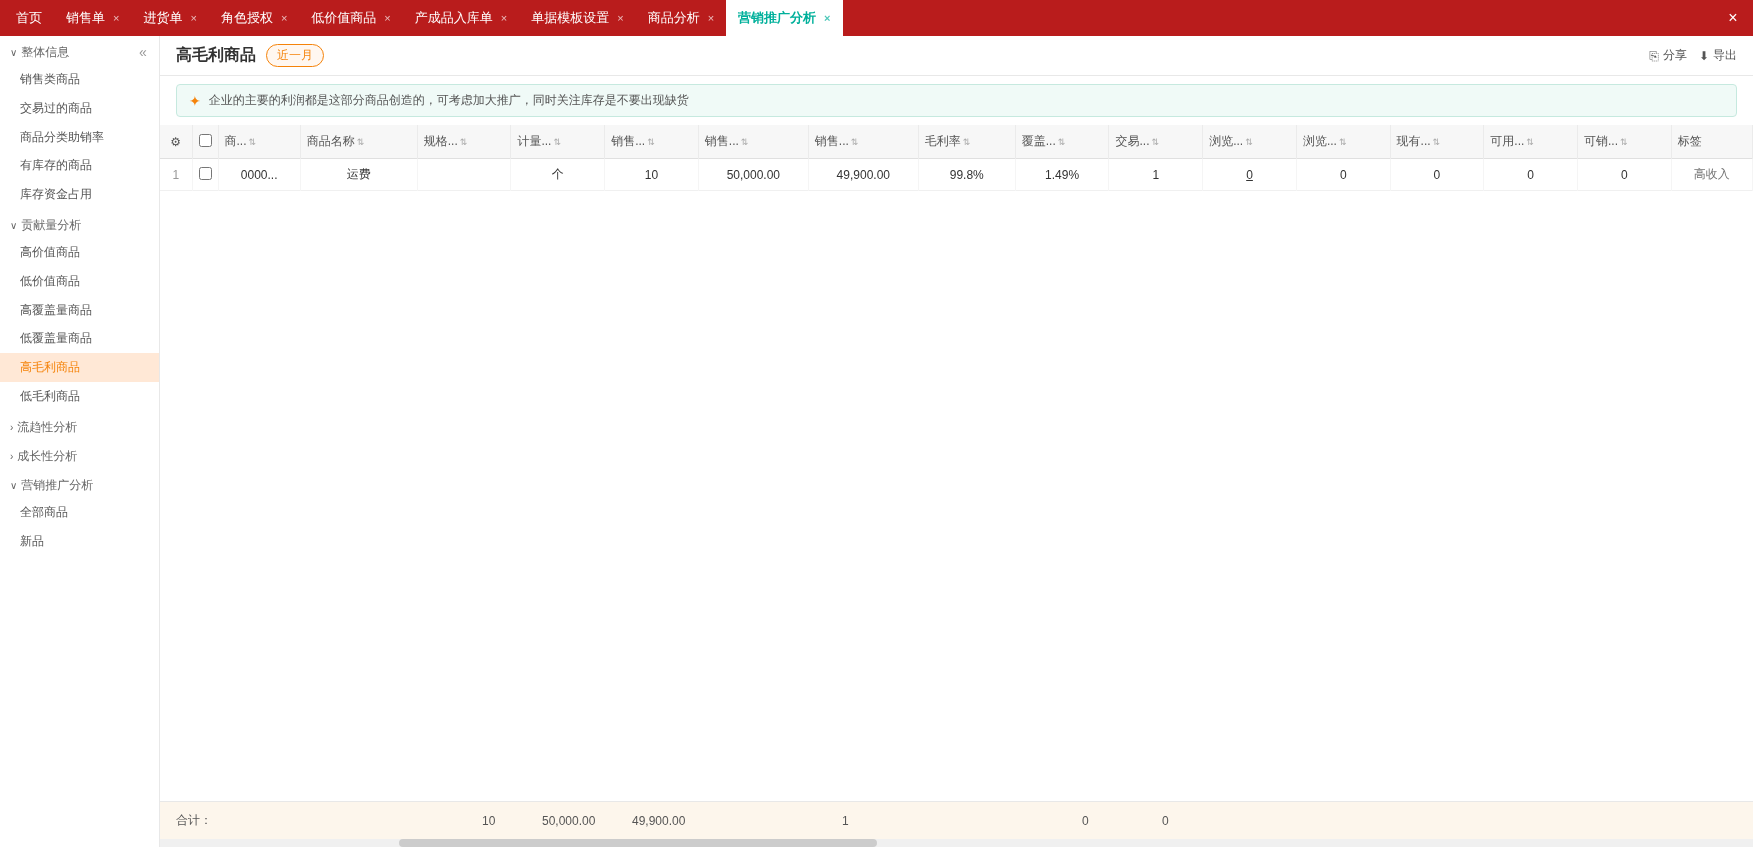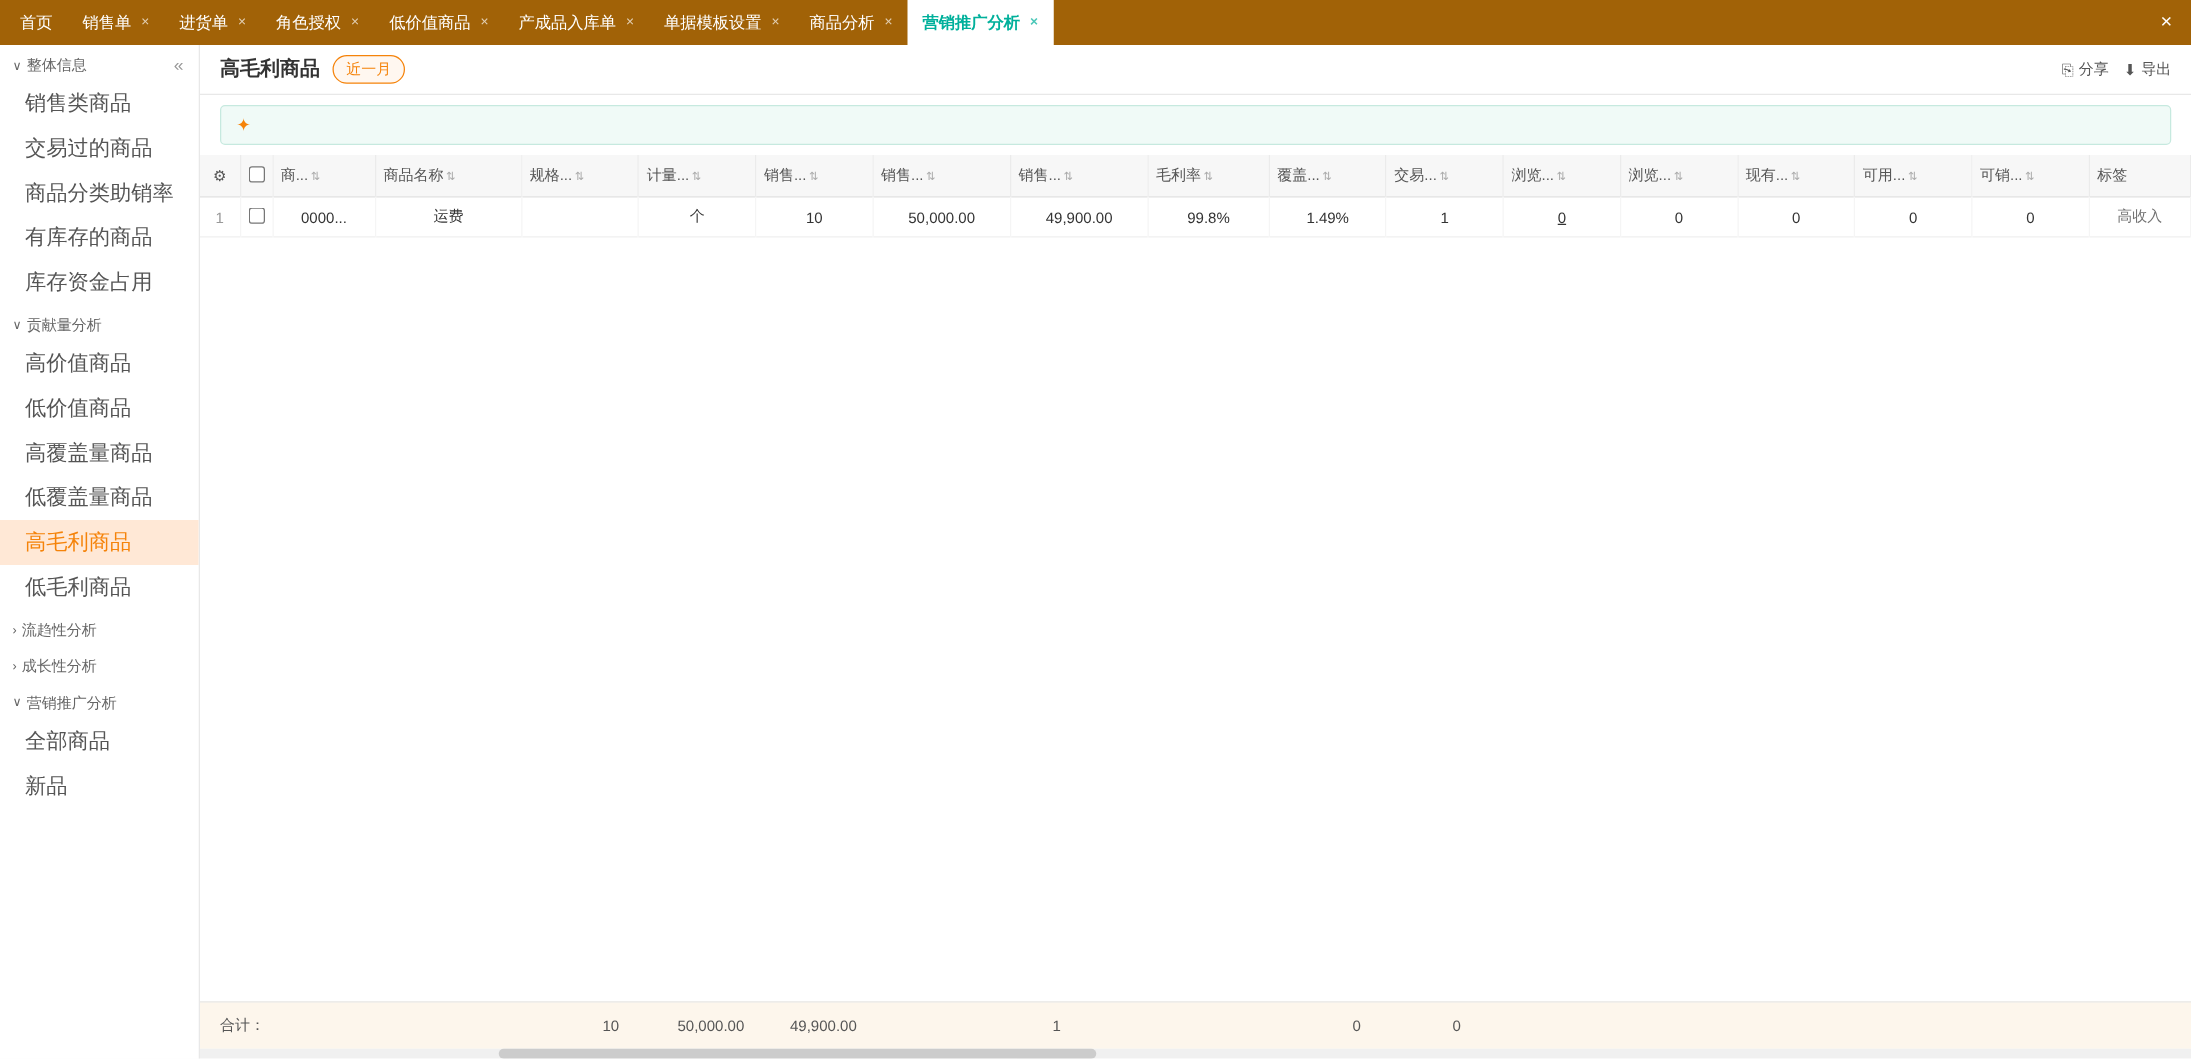--- a/index.html
+++ b/index.html
@@ -1,20 +1,20 @@
 <!DOCTYPE html>
 <html><head>
   <meta charset="utf-8">
   <style>
     * { box-sizing: border-box; margin: 0; padding: 0; font-family: 'Microsoft YaHei', Arial, sans-serif; }
     body { background: #f5f5f5; font-size: 12px; color: #333; overflow: hidden; }
 
     
     .top-nav {
-      background: #a16207;
+      background: #b91c1c;
       display: flex;
       align-items: center;
       height: 36px;
       padding: 0 4px;
       color: #fff;
       position: relative;
     }
     .top-nav-item {
       padding: 0 12px;
       height: 36px;
@@ -88,21 +88,21 @@
       font-weight: 500;
     }
     .sidebar-group-header .arrow {
       margin-right: 4px;
       font-size: 10px;
     }
     .sidebar-item {
       padding: 6px 10px 6px 20px;
       cursor: pointer;
       color: #555;
-      font-size: 17px;
+      font-size: 12px;
       line-height: 1.4;
     }
     .sidebar-item.active {
       background: #ffe8d6;
       color: #f5830a;
       font-weight: 500;
     }
 
     
     .content-area {
@@ -438,20 +438,21 @@
         </div>
         <div class="action-btn">
           <span>⬇</span>
           <span>导出</span>
         </div>
       </div>
     </div>
 
     <div class="info-banner">
       <span class="info-icon">✦</span>
+      <span>企业的主要的利润都是这部分商品创造的，可考虑加大推广，同时关注库存是不要出现缺货</span>
     </div>
 
     <div class="table-container">
       <table>
         <thead>
           <tr>
             <th class="col-settings">
               <span>⚙</span>
             </th>
             <th class="row-check">

